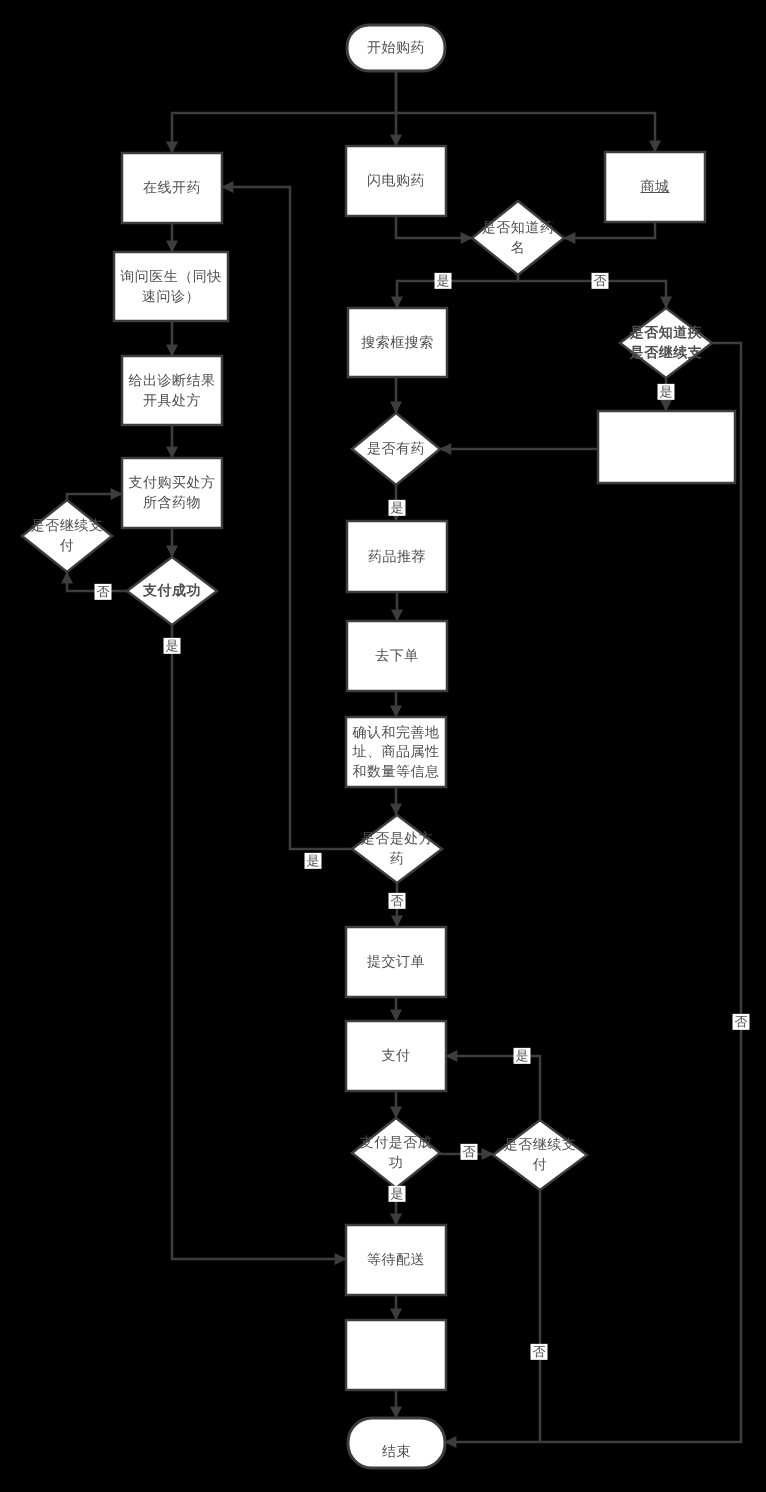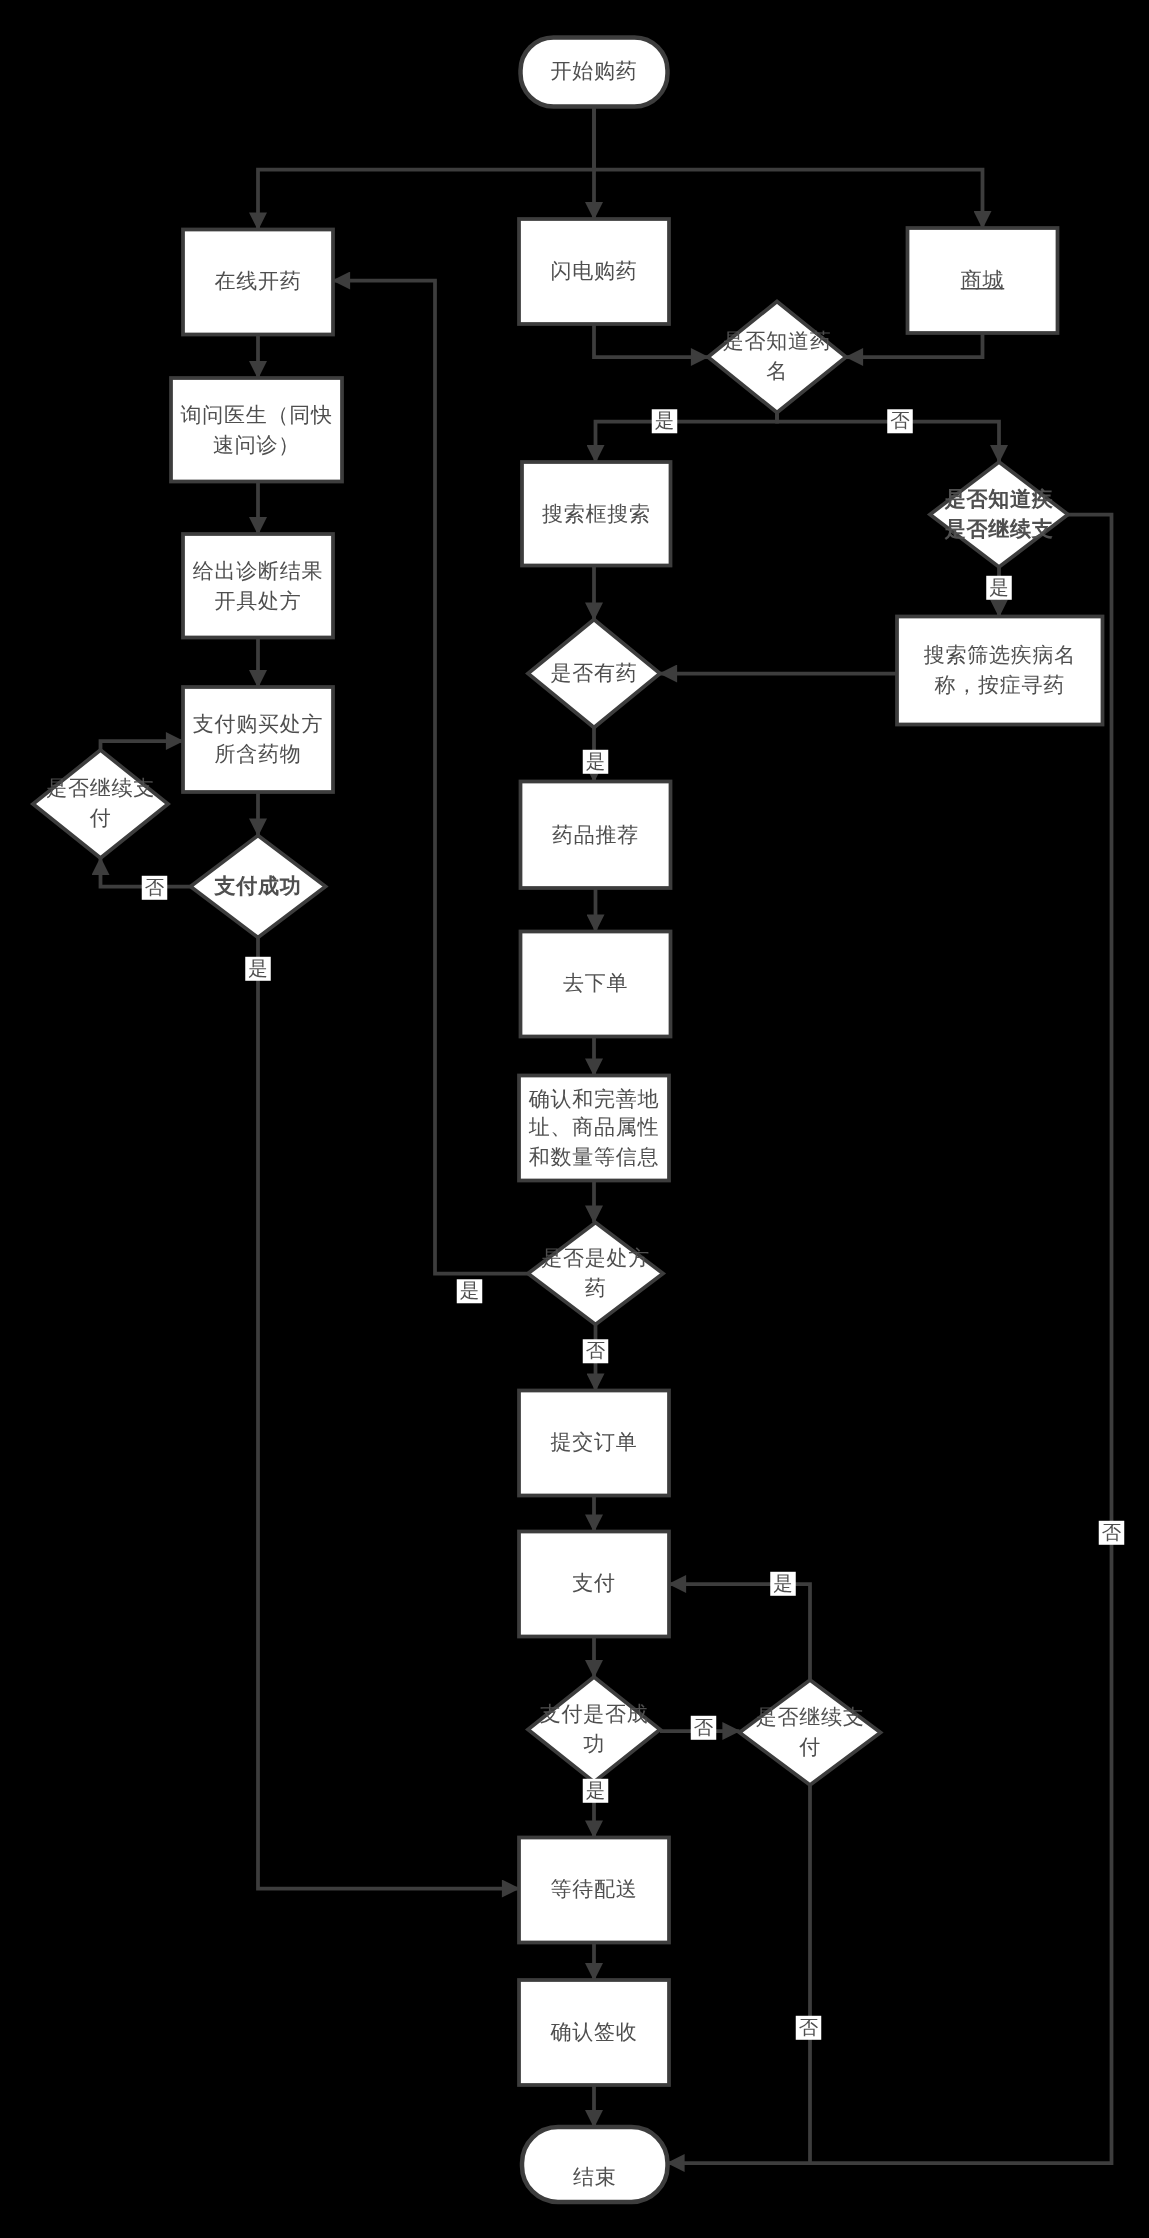--- a/index.html
+++ b/index.html
@@ -110,24 +110,20 @@
       <div>是否知道药</div>
       <div>名</div>
     </div>
     <div class="node-text" style="left: 348px; top: 308px; width: 99px; height: 69px;">
       <div>搜索框搜索</div>
     </div>
     <div class="node-text" style="left: 620px; top: 308px; width: 92px; height: 70px; font-weight: bold;">
       <div>是否知道疾</div>
       <div>是否继续支</div>
     </div>
-    <div class="node-text" style="left: 598px; top: 411px; width: 137px; height: 72px;">
-      <div>搜索筛选疾病名</div>
-      <div>称，按症寻药</div>
-    </div>
     <div class="node-text" style="left: 352px; top: 413px; width: 88px; height: 72px;">
       <div>是否有药</div>
     </div>
     <div class="node-text" style="left: 347px; top: 521px; width: 100px; height: 71px;">
       <div>药品推荐</div>
     </div>
     <div class="node-text" style="left: 347px; top: 621px; width: 100px; height: 70px;">
       <div>去下单</div>
     </div>
     <div class="node-text" style="left: 346px; top: 717px; width: 100px; height: 70px;">
@@ -148,23 +144,20 @@
     <div class="node-text" style="left: 352px; top: 1118px; width: 88px; height: 70px;">
       <div>支付是否成</div>
       <div>功</div>
     </div>
     <div class="node-text" style="left: 493px; top: 1120px; width: 94px; height: 70px;">
       <div>是否继续支</div>
       <div>付</div>
     </div>
     <div class="node-text" style="left: 346px; top: 1225px; width: 100px; height: 70px;">
       <div>等待配送</div>
-    </div>
-    <div class="node-text" style="left: 346px; top: 1320px; width: 100px; height: 70px;">
-      <div>确认签收</div>
     </div>
     <div class="node-text" style="left: 348px; top: 1418px; width: 97px; height: 68px;">
       <div>结束</div>
     </div>
     <div class="node-text" style="left: 114px; top: 252px; width: 114px; height: 69px;">
       <div>询问医生（同快</div>
       <div>速问诊）</div>
     </div>
     <div class="node-text" style="left: 122px; top: 356px; width: 100px; height: 69px; text-align: center;">
       <div>给出诊断结果</div>

